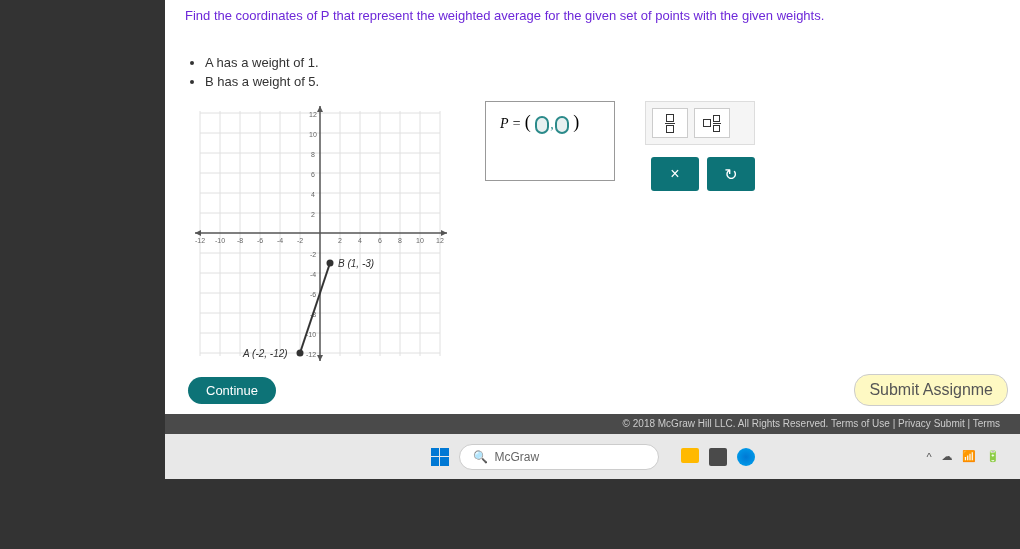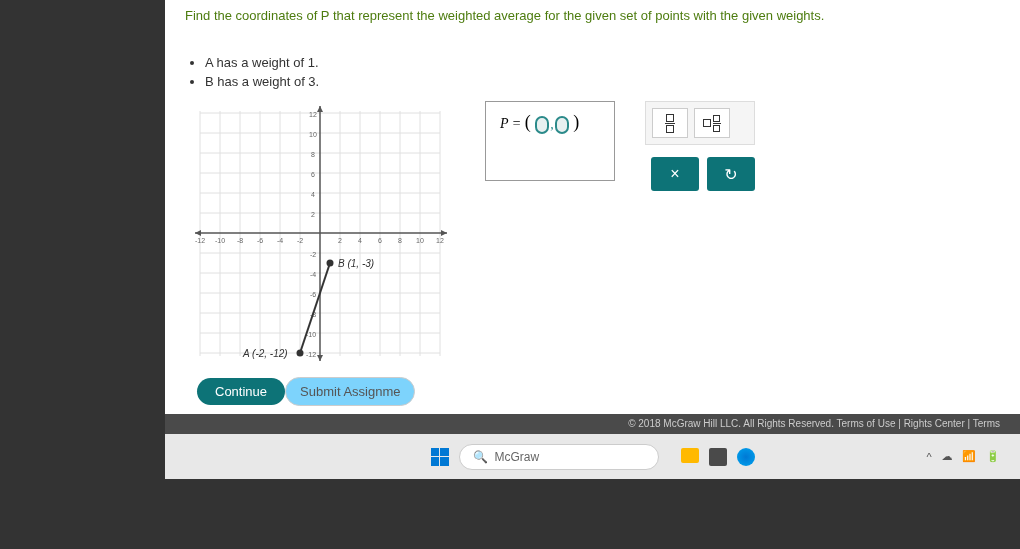--- a/index.html
+++ b/index.html
@@ -20,21 +20,21 @@
       background: #f0f0f0;
     }
     .content-area {
       background: #fff;
       padding: 8px 20px 10px 20px;
       height: calc(100% - 65px);
       position: relative;
     }
     .question-text {
       font-size: 13px;
-      color: #4d7c0f;
+      color: #6d28d9;
       margin-bottom: 10px;
     }
     .bullets {
       margin-left: 20px;
       font-size: 13px;
       color: #333;
       margin-bottom: 12px;
       margin-top: 32px;
     }
     .bullets li { margin-bottom: 4px; list-style: disc; }
@@ -110,42 +110,43 @@
       border-radius: 3px;
       font-size: 16px;
       cursor: pointer;
       display: flex;
       align-items: center;
       justify-content: center;
     }
     .bottom-bar {
       position: absolute;
       bottom: 2px;
-      left: 0;
+      left: 11px;
       right: 0;
-      padding: 6px 32px;
-      display: flex;
+      padding: 6px 12px;
+      display: flex;
+      justify-content: space-between;
       align-items: center;
     }
     .continue-btn {
       background: #0d7377;
       color: #fff;
       border: none;
       border-radius: 15px;
       padding: 6px 18px;
       font-size: 13px;
       cursor: pointer;
     }
     .submit-btn {
-      background: #7dd3fc;
+      background: #fef9c3;
       color: #555;
       border: 1px solid #ccc;
       border-radius: 15px;
       padding: 6px 14px;
-      font-size: 13px;
+      font-size: 16px;
       cursor: pointer;
     }
     .footer-strip {
       background: #4a4a4a;
       color: #ccc;
       font-size: 10px;
       text-align: right;
       padding: 4px 20px;
       height: 20px;
       line-height: 12px;
@@ -203,21 +204,21 @@
 </head>
 <body>
 
 <div class="screen">
   <div class="content-area">
     <div class="question-text">
       <span>Find the coordinates of P that represent the weighted average for the given set of points with the given weights.</span>
     </div>
     <ul class="bullets">
       <li><span class="var">A</span> <span>has a weight of 1.</span></li>
-      <li><span class="var">B</span> <span>has a weight of 3.</span></li>
+      <li><span class="var">B</span> <span>has a weight of 5.</span></li>
     </ul>
 
     <div class="work-area">
 
       <div class="graph-container">
         <svg class="graph-svg" viewBox="0 0 270 265">
 
           <g stroke="#e0e0e0" stroke-width="1">
             <line x1="15" y1="10" x2="15" y2="255"></line>
               <line x1="35" y1="10" x2="35" y2="255"></line>
@@ -330,21 +331,21 @@
     <div class="bottom-bar">
       <button class="continue-btn">Continue</button>
       <button class="submit-btn">Submit Assignme</button>
     </div>
   </div>
 
   <div class="footer-strip">
     <span>© 2018 McGraw Hill LLC. All Rights Reserved.</span>
     <a href="#">Terms of Use</a>
     <span>|</span>
-    <a href="#">Rights Center</a>
+    <a href="#">Privacy Submit</a>
     <span>|</span>
     <a href="#">Terms</a>
   </div>
 
   <div class="taskbar">
     <div class="win-icon">
         <span></span>
         <span></span>
         <span></span>
         <span></span>

